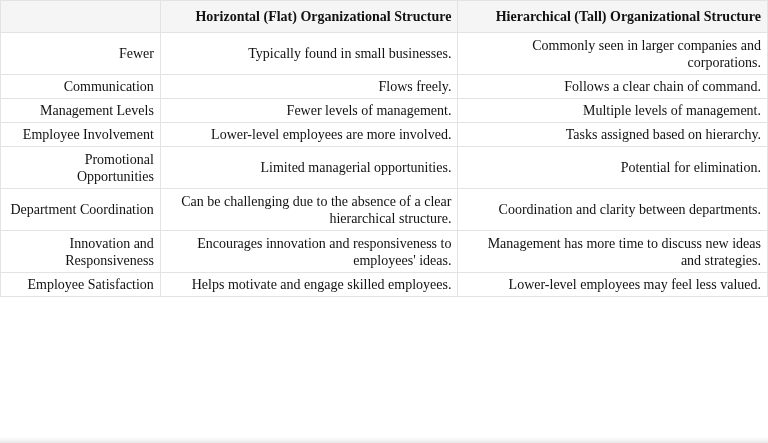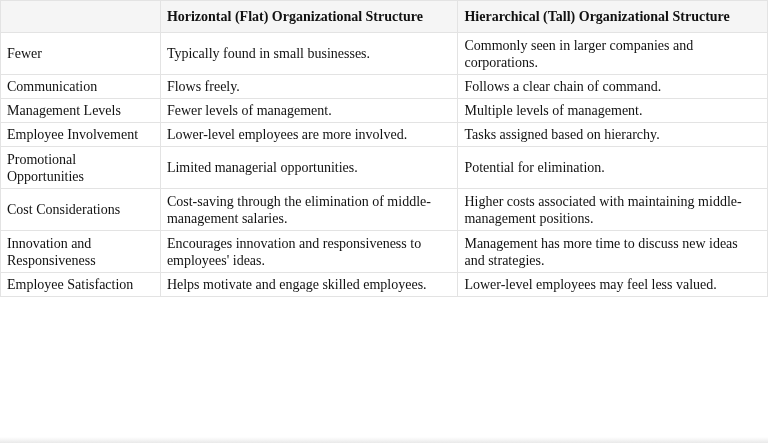--- a/index.html
+++ b/index.html
@@ -8,21 +8,21 @@
     border-collapse: collapse;
     width: 768px;
     font-family: "Liberation Serif", "DejaVu Serif", serif;
     font-size: 14px;
     color: #111111;
     line-height: 17px;
   }
   th, td {
     border: 1px solid #e3e3e3;
     padding: 0 6px;
-    text-align: left;
+    text-align: right;
     vertical-align: middle;
   }
   thead th {
     background: #f5f5f5;
     font-weight: bold;
     height: 31px;
   }
   td { background: #ffffff; }
   col.c1 { width: 160px; }
   col.c2 { width: 298px; }
@@ -70,23 +70,23 @@
       <td>Employee Involvement</td>
       <td>Lower-level employees are more involved.</td>
       <td>Tasks assigned based on hierarchy.</td>
     </tr>
     <tr class="r2">
       <td>Promotional Opportunities</td>
       <td>Limited managerial opportunities.</td>
       <td>Potential for elimination.</td>
     </tr>
     <tr class="r2">
-      <td>Cost Considerations</td>
-      <td>Cost-saving through the elimination of middle-management salaries.</td>
-      <td>Higher costs associated with maintaining middle-management positions.</td>
+      <td>Department Coordination</td>
+      <td>Can be challenging due to the absence of a clear hierarchical structure.</td>
+      <td>Coordination and clarity between departments.</td>
     </tr>
     <tr class="r2">
       <td>Innovation and Responsiveness</td>
       <td>Encourages innovation and responsiveness to employees' ideas.</td>
       <td>Management has more time to discuss new ideas and strategies.</td>
     </tr>
     <tr class="r1">
       <td>Employee Satisfaction</td>
       <td>Helps motivate and engage skilled employees.</td>
       <td>Lower-level employees may feel less valued.</td>

